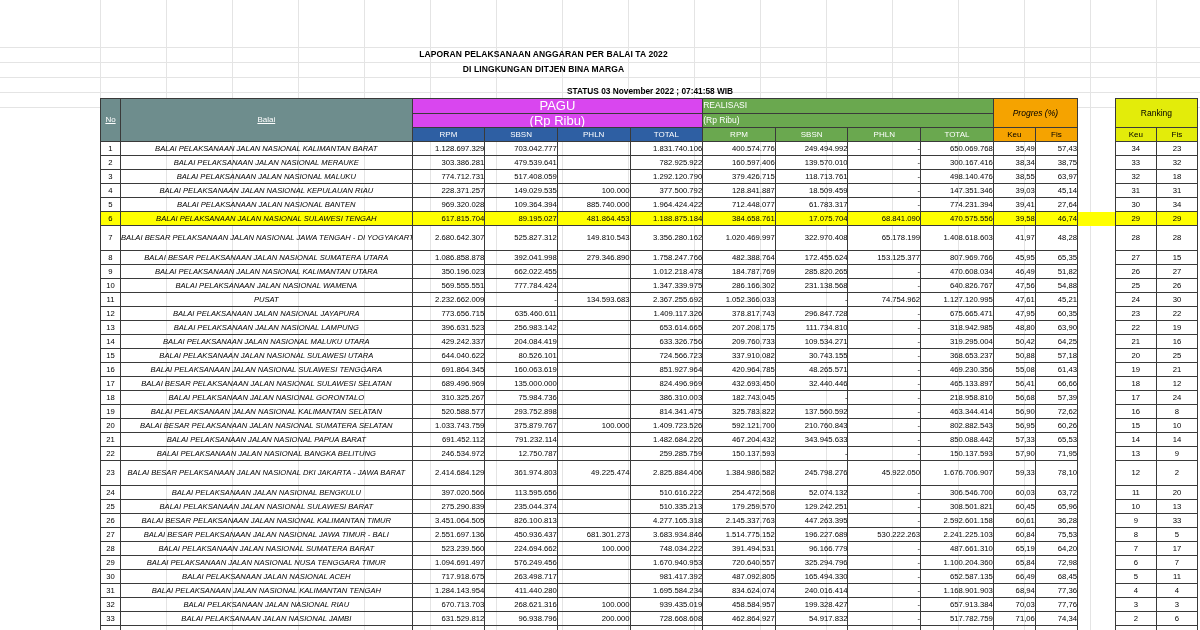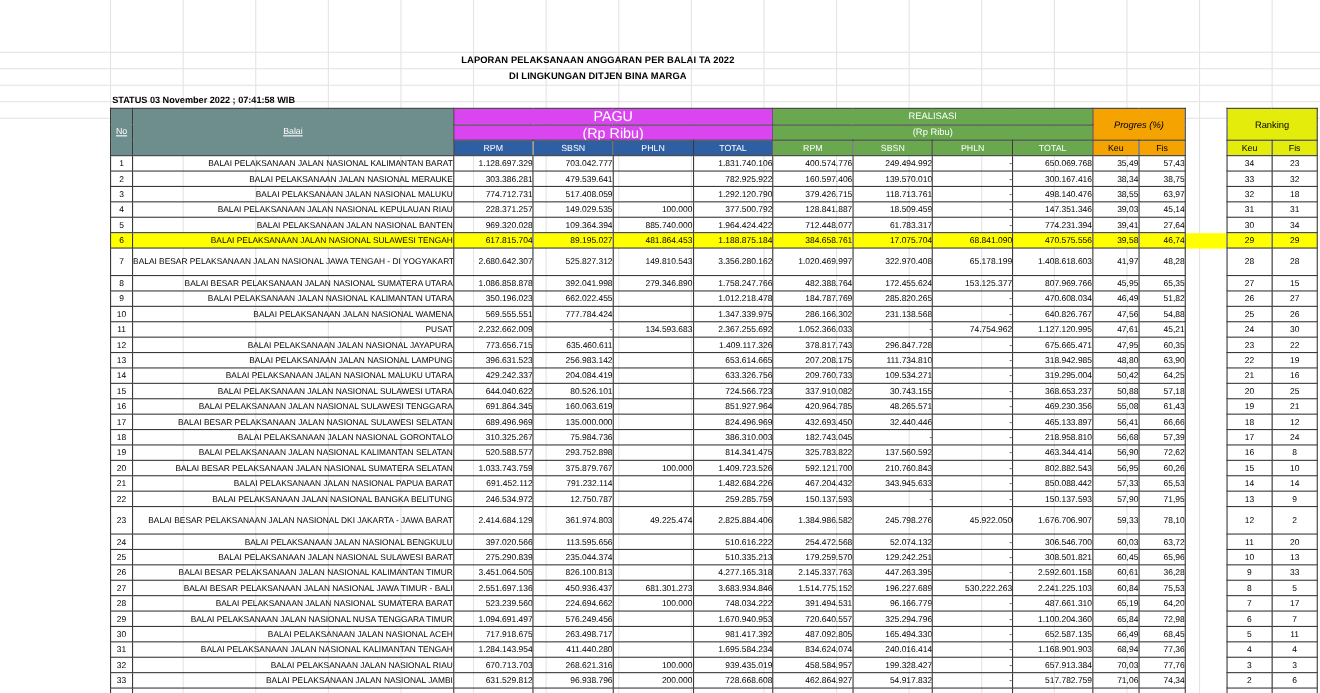--- a/index.html
+++ b/index.html
@@ -56,20 +56,21 @@
     white-space: nowrap;
     width: 887px;
   }
   .spacer-row { height: 8px; }
   .status-row {
     height: 13px;
     line-height: 13px;
     font-size: 8.3px;
     font-weight: bold;
     padding-left: 2px;
+    text-align: center;
   }
 
   
   table.rpt {
     border-collapse: collapse;
     table-layout: fixed;
     font-size: 7.6px;
     width: 1098px;
   }
   table.rpt td, table.rpt th {
@@ -104,21 +105,20 @@
     background: #d946ef;
     color: #ffffff;
     font-weight: bold;
     text-align: center;
     font-size: 13px;
   }
   .h-real {
     background: #6aa84f;
     color: #ffffff;
     font-weight: bold;
-    text-align: center;
     font-size: 8.5px;
   }
   .h-prog {
     background: #f5a300;
     color: #000000;
     font-weight: bold;
     text-align: center;
     font-size: 8.5px;
     font-style: italic;
   }
@@ -157,22 +157,22 @@
     text-align: center;
     font-size: 8px;
   }
   .gapcell {
     border: none !important;
     background: transparent;
   }
 
   
   td.no   { text-align: center; font-size: 7.7px; }
-  td.nm   { text-align: right; padding-left: 2px; font-size: 7.6px;
-            white-space: normal; line-height: 1.12; }
+  td.nm   { text-align: center; padding-left: 2px; font-size: 7.6px;
+            white-space: normal; line-height: 1.12; font-style: italic; }
   td.num  { text-align: right; padding-right: 3px; font-size: 7.7px; }
   td.pct  { text-align: right; padding-right: 3px; font-size: 7.7px; }
   td.rk   { text-align: center; font-size: 7.7px; }
 
   tr.hl td { background: #ffff00; font-weight: normal; }
   tr.tall td { height: 24px; }
 </style>
 </head>
 <body>
 

